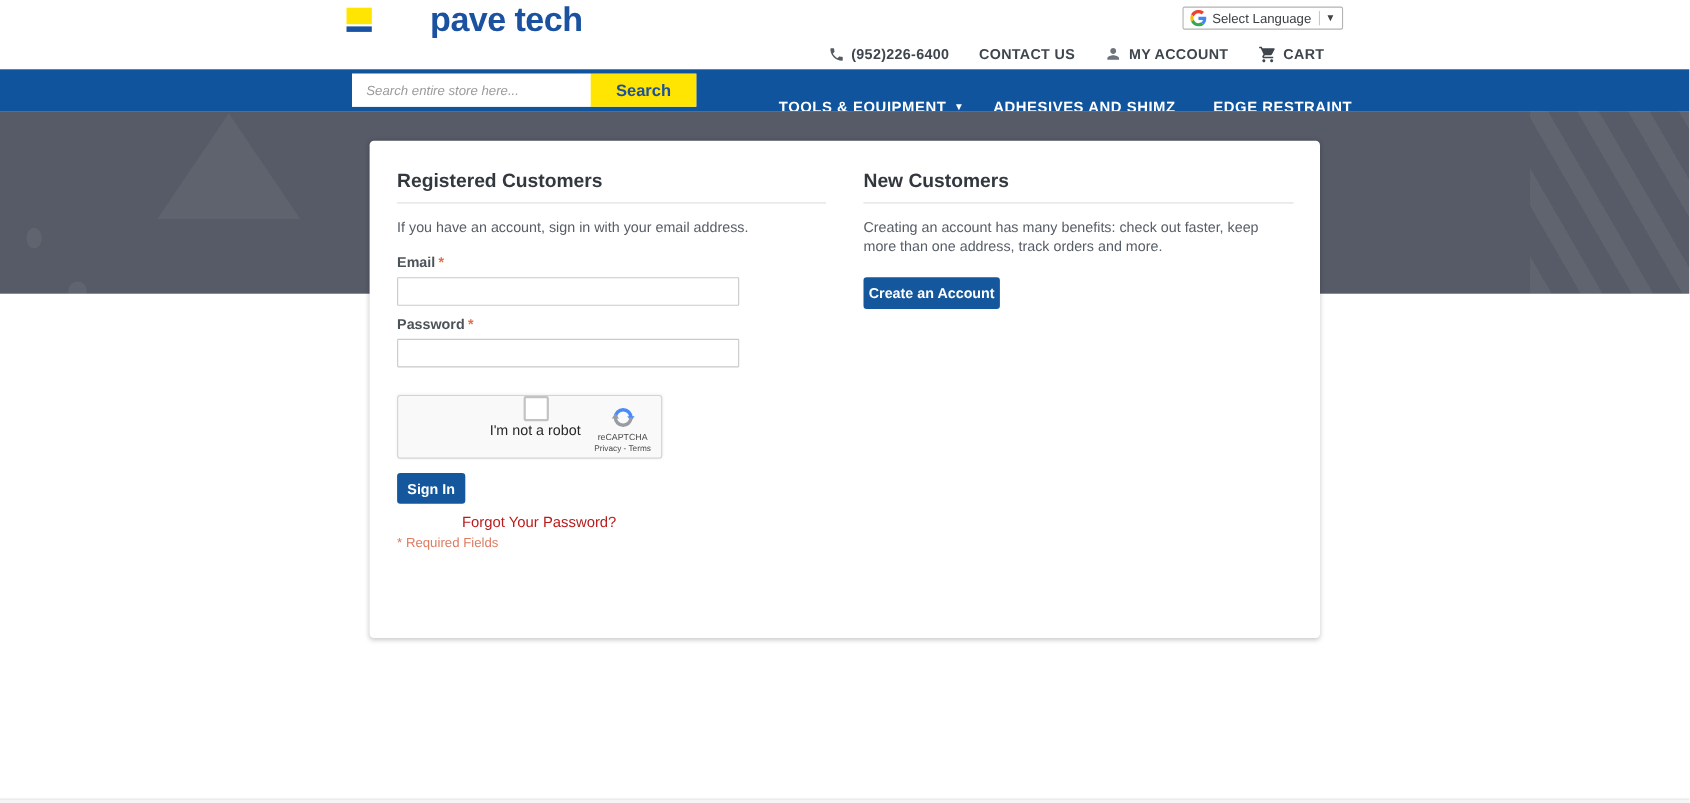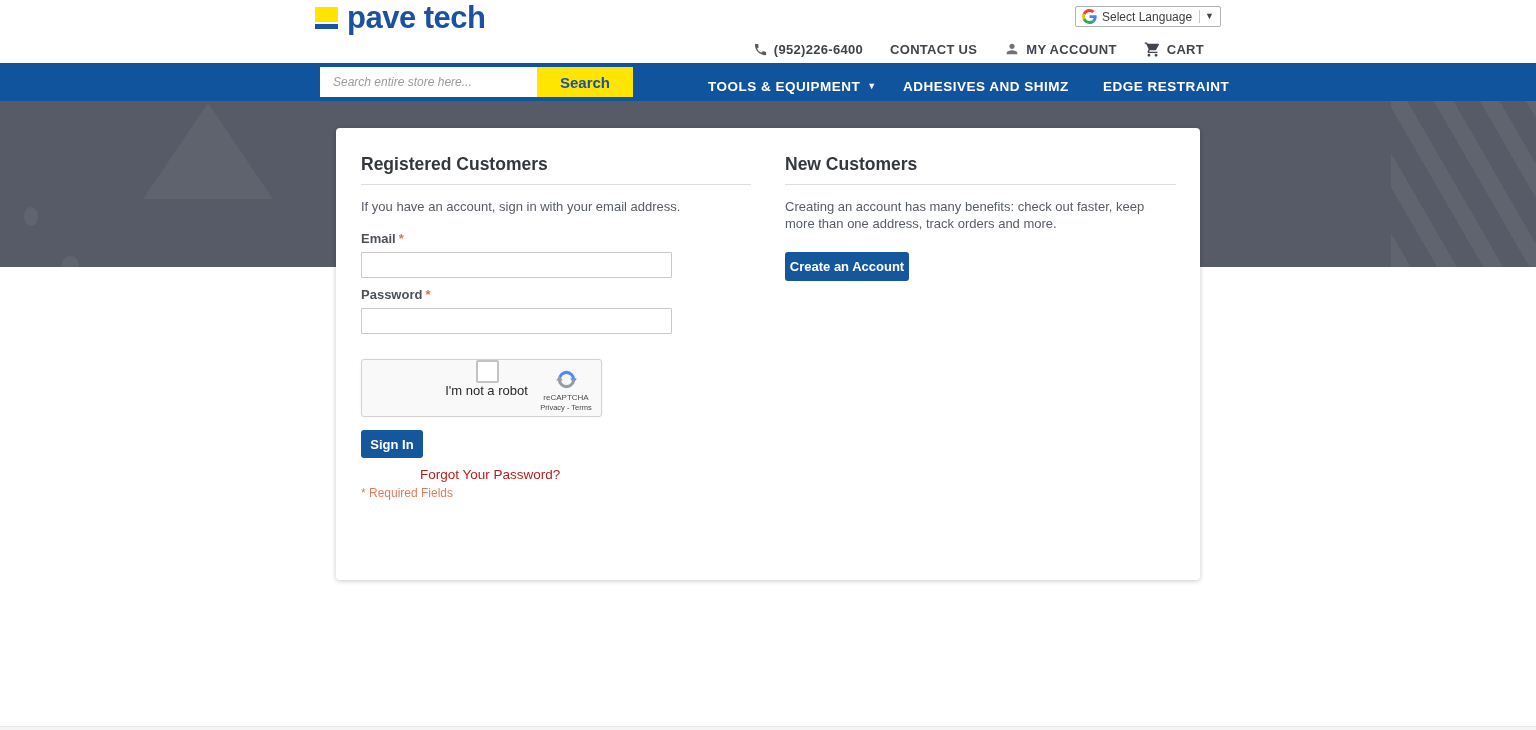--- a/index.html
+++ b/index.html
@@ -2,21 +2,21 @@
 <html><head>
 <meta charset="utf-8">
 <style>
   * { margin:0; padding:0; box-sizing:border-box; }
   html,body { background:#fff; }
   body { font-family:"Liberation Sans", sans-serif; }
   #page { position:relative; width:1536px; height:730px; background:#fff; overflow:hidden; }
 
   
   .header { position:absolute; top:0; left:0; width:100%; height:63px; background:#fff; }
-  .logo { position:absolute; left:315px; top:2px; display:flex; align-items:flex-start; cursor:pointer; }
+  .logo { position:absolute; left:315px; top:2px; display:flex; align-items:flex-start; cursor:pointer;gap:44px; }
   .logo-mark { width:23px; margin-top:5px; margin-right:9px; }
   .logo-mark .sq { width:23px; height:15px; background:#FFE501; }
   .logo-mark .bar { width:23px; height:5px; background:#1A52A1; margin-top:2px; }
   .logo-text { font-size:31px; font-weight:800; color:#1A52A1; letter-spacing:-0.5px; line-height:32px; }
 
   .lang-box { position:absolute; left:1075px; top:6px; height:21px; min-width:128px;
     border:1px solid #b3b3b3; border-radius:2px; background:#fff; display:flex; align-items:center;
     padding:0 6px; gap:5px; font-size:12px; color:#3c4043; cursor:pointer; }
   .lang-divider { width:1px; height:13px; background:#c8c8c8; margin-left:2px; }
   .lang-caret { font-size:9px; color:#444; line-height:1; }
@@ -28,21 +28,21 @@
   .top-link svg { display:block; }
 
   
   .navbar { position:absolute; top:63px; left:0; width:100%; height:38px; background:#0F549C; }
   .searchbar { position:absolute; left:320px; top:4px; height:30px; display:flex; background:#fff; }
   .search-input { width:217px; height:30px; border:none; outline:none; padding:2px 13px; font-size:12px;
     font-family:"Liberation Sans", sans-serif; color:#444; }
   .search-input::placeholder { font-style:italic; color:#9b9b9b; }
   .search-btn { width:96px; height:30px; background:#FFE501; border:none; color:#1A52A1;
     font-weight:bold; font-size:15px; cursor:pointer; font-family:"Liberation Sans", sans-serif; }
-  .nav-item { position:absolute; top:4px; height:38px; display:flex; align-items:center; color:#fff;
+  .nav-item { position:absolute; top:15px; height:38px; display:flex; align-items:center; color:#fff;
     font-weight:bold; font-size:13.5px; letter-spacing:0.5px; cursor:pointer; white-space:nowrap; }
   .nav-caret { margin-left:7px; font-size:9px; line-height:1; }
 
   
   .hero { position:absolute; top:101px; left:0; width:100%; height:166px; background:#575B67; overflow:hidden; }
   .hero-triangle { position:absolute; left:143px; top:2px; width:0; height:0;
     border-left:65px solid transparent; border-right:65px solid transparent;
     border-bottom:96px solid rgba(255,255,255,0.05); }
   .hero-dot1 { position:absolute; left:24px; top:106px; width:14px; height:19px; border-radius:50%;
     background:rgba(255,255,255,0.055); }

